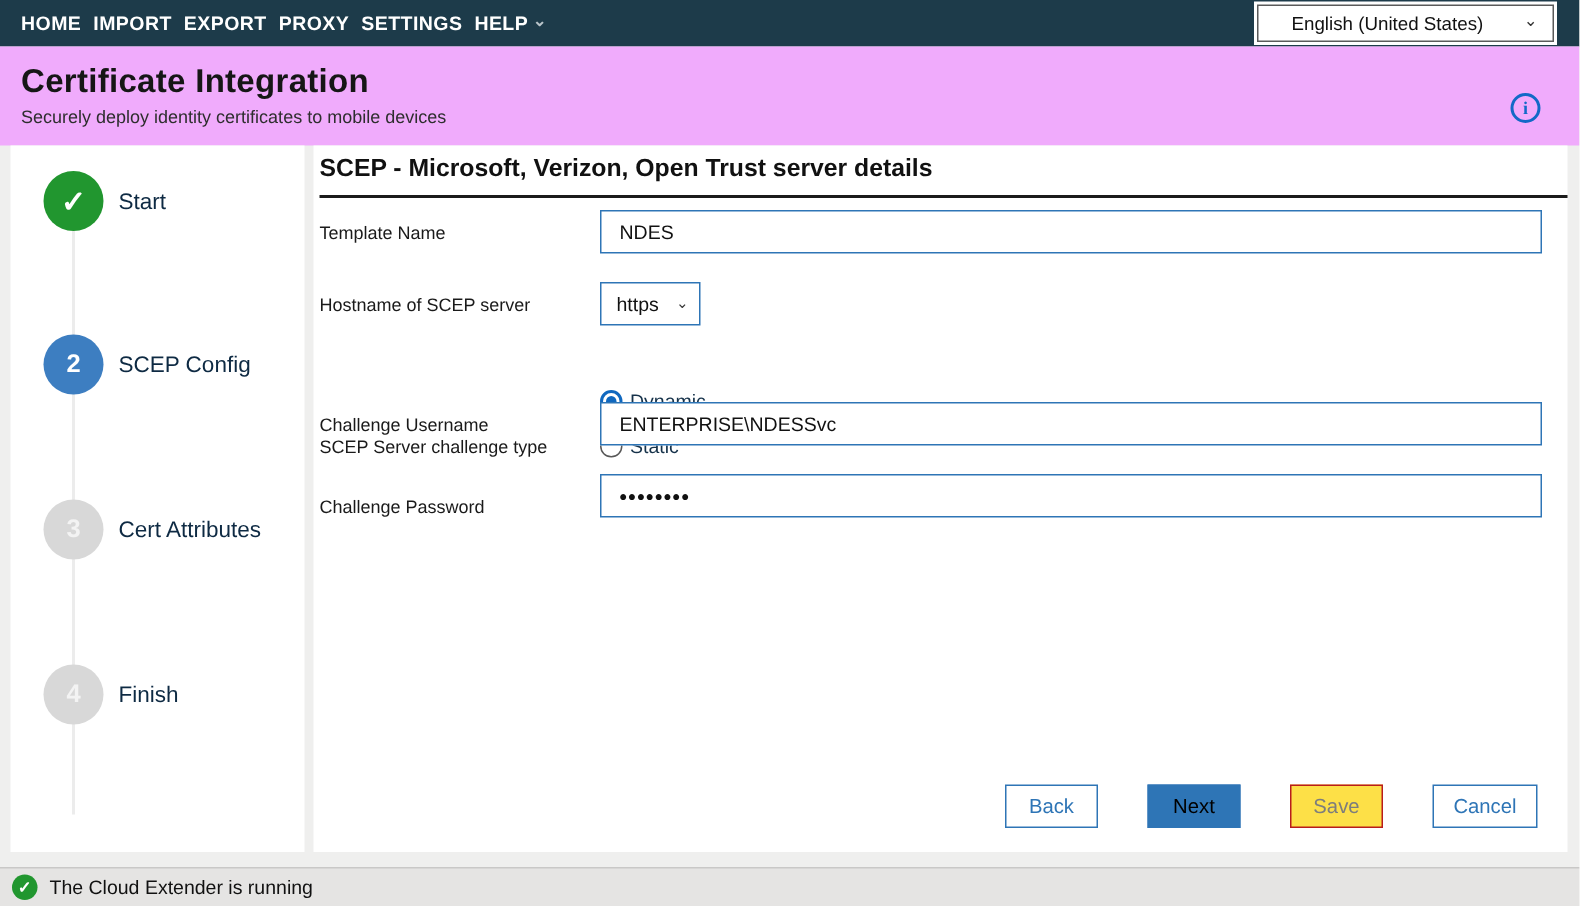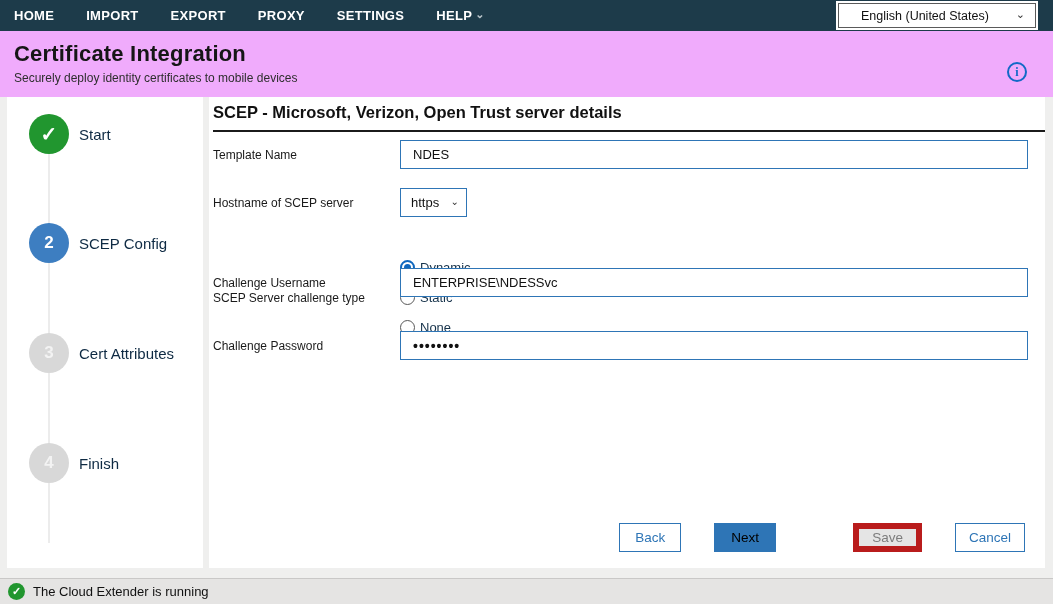--- a/index.html
+++ b/index.html
@@ -9,21 +9,21 @@
     background: #efefee;
     position: relative;
     overflow: hidden;
     color: #1a1a1a;
   }
 
   
   .navbar {
     height: 31px; background: #1d3b4a;
     display: flex; align-items: center;
-    padding-left: 14px; gap: 32px; position: relative;
+    padding-left: 14px; gap: 8px; position: relative;
   }
   .nav-item {
     color: #ffffff; font-size: 13px; font-weight: 700;
     letter-spacing: .3px; cursor: pointer; white-space: nowrap;
   }
   .nav-item.help { display:flex; align-items:center; gap:3px; }
   .nav-chevron { color:#b9c4ca; font-size:11px; line-height:1; transform: translateY(-1px); }
   .lang-box {
     position: absolute; right: 17px; top: 3px;
     width: 198px; height: 25px;
@@ -69,21 +69,21 @@
   .form-title {
     position: absolute; left: 4px; right: 0; top: 6px;
     font-size: 16.5px; font-weight: 700; color: #111;
     padding-bottom: 8px; border-bottom: 2px solid #1b1b1b;
   }
   .row { position: absolute; left: 4px; right: 17px; display: flex; align-items: center; }
   .row-template  { top: 43px; }
   .row-hostname  { top: 91px; }
   .row-challenge { top: 138px; margin-top: 25px; }
   .row-username  { top: 171px; }
-  .row-password  { top: 234px; }
+  .row-password  { top: 219px; align-items: flex-end; }
   .field-label { width: 187px; flex: none; font-size: 12px; color: #1a1a1a; }
   .text-input {
     flex: 1; height: 29px; border: 1px solid #2e75b6; background: #fff;
     font-family: "Liberation Sans", sans-serif; font-size: 13px; color: #111;
     padding: 0 12px; outline: none;
   }
   .text-input.password { font-weight: 700; letter-spacing: 1px; font-size: 14px; }
   .proto-select {
     width: 67px; height: 29px; border: 1px solid #2e75b6; background: #fff;
     display: flex; align-items: center; justify-content: space-between;
@@ -101,21 +101,21 @@
 
   
   .button-row { position: absolute; right: 20px; top: 426px; display: flex; gap: 33px; }
   .btn {
     min-width: 62px; height: 29px; padding: 0 13px;
     font-family: "Liberation Sans", sans-serif; font-size: 13.5px; cursor: pointer;
     display: flex; align-items: center; justify-content: center;
   }
   .btn-outline { background: #ffffff; border: 1px solid #2e75b6; color: #2e75b6; }
   .btn-primary { background: #2e75b6; border: 1px solid #2e75b6; color: #000000; }
-  .btn-disabled { background: #e5e5e5; border: 6px solid #b91c1c; color: #7d7d7d; cursor: default; margin-left: 44px; }
+  .btn-disabled { background: #fde047; border: 1px solid #b91c1c; color: #7d7d7d; cursor: default; }
 
   
   .status-bar {
     position: absolute; left: 0; right: 0; bottom: 0; height: 26px;
     background: #e5e4e3; border-top: 1px solid #c9c8c7;
     display: flex; align-items: center; gap: 8px; padding-left: 8px;
   }
   .status-icon {
     width: 17px; height: 17px; border-radius: 50%; background: #21962f;
     color: #fff; font-size: 11px; font-weight: 700;

